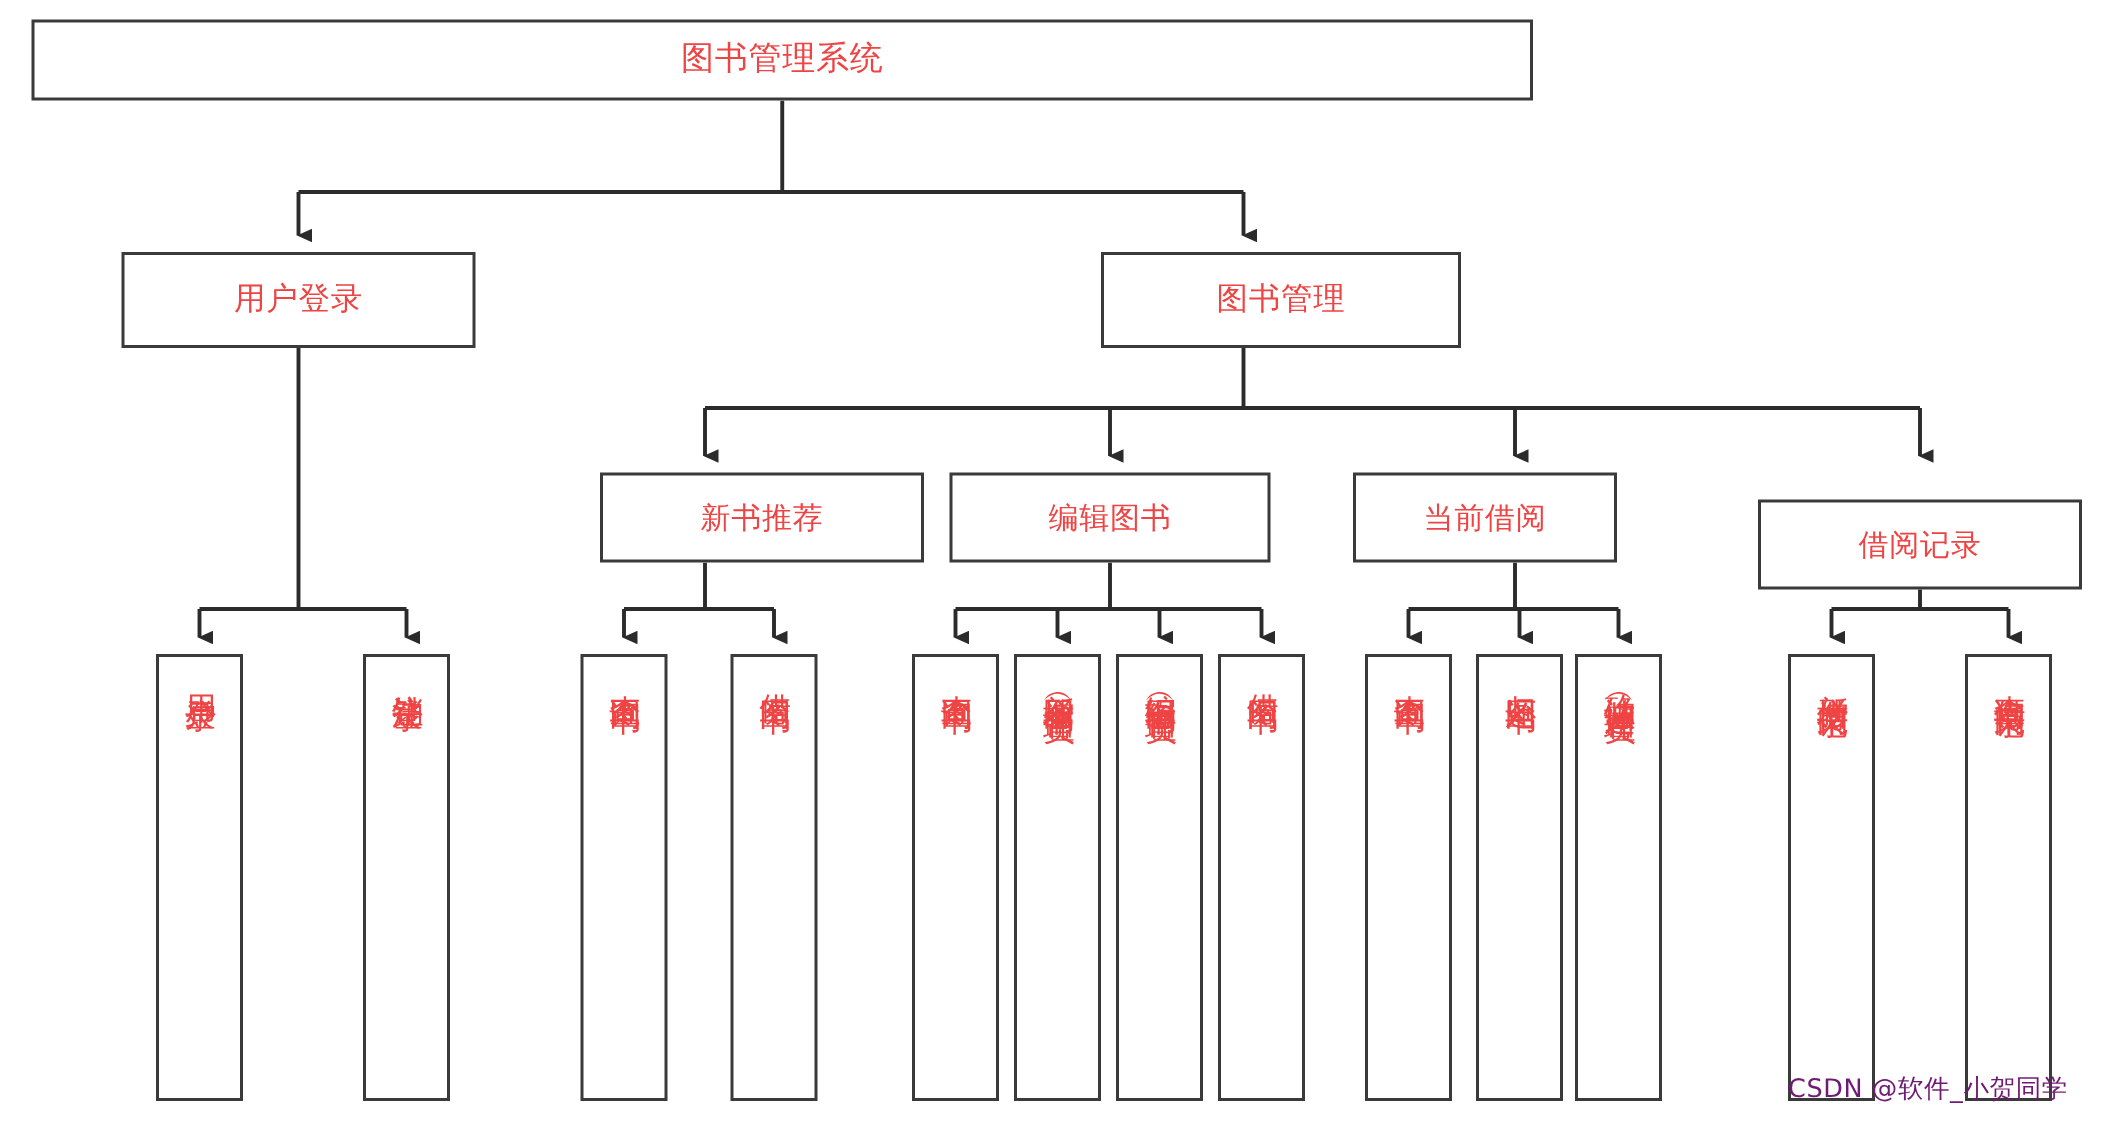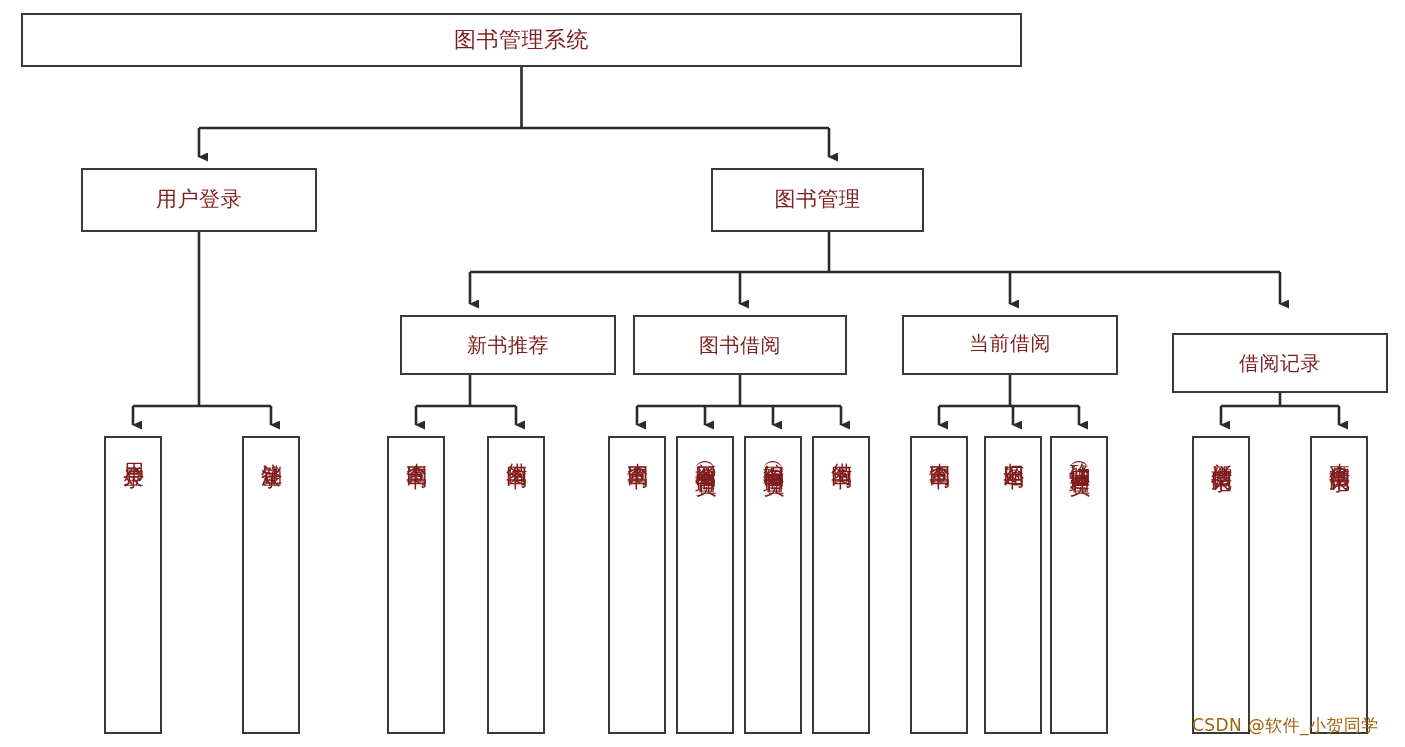--- a/index.html
+++ b/index.html
@@ -33,21 +33,21 @@
     background: #ffffff;
     border: 2px solid #3a3a3a;
     display: flex;
     align-items: center;
     justify-content: center;
     z-index: 2;
   }
   .node-label {
     font-size: 21px;
     line-height: 1.2;
-    color: #7f1d1d;
+    color: #ef4444;
     letter-spacing: 0.5px;
     white-space: nowrap;
   }
   .node.root .node-label { font-size: 22px; }
   .node.tier1 .node-label { font-size: 21px; }
   .node.tier2 .node-label { font-size: 20px; }
 
   .node.leaf {
     align-items: flex-start;
     justify-content: center;
@@ -58,21 +58,21 @@
     text-orientation: upright;
     font-size: 21px;
     line-height: 1.32;
     letter-spacing: 2px;
     white-space: normal;
     max-height: 100%;
   }
   .watermark {
     position: absolute;
     font-size: 17px;
-    color: #a16207;
+    color: #701a75;
     white-space: nowrap;
     z-index: 3;
     letter-spacing: 0.4px;
   }
 </style>
 </head>
 <body>
 
 <div id="diagram-root">
 
@@ -119,30 +119,30 @@
       </g>
   </svg>
 
   <div id="nodes-layer">
       <div class="node root" style="left: 21px; top: 13px; width: 1001px; height: 54px;">
         <span class="node-label">图书管理系统</span>
       </div>
       <div class="node tier1" style="left: 81px; top: 168px; width: 236px; height: 64px;">
         <span class="node-label">用户登录</span>
       </div>
-      <div class="node tier1" style="left: 711px; top: 168px; width: 213px; height: 64px;">
+      <div class="node tier1" style="left: 734px; top: 168px; width: 240px; height: 64px;">
         <span class="node-label">图书管理</span>
       </div>
       <div class="node tier2" style="left: 362px; top: 315px; width: 216px; height: 60px; margin-left: 38px;">
         <span class="node-label">新书推荐</span>
       </div>
       <div class="node tier2" style="left: 633px; top: 315px; width: 214px; height: 60px;">
-        <span class="node-label">图书借阅</span>
+        <span class="node-label">编辑图书</span>
       </div>
-      <div class="node tier2" style="left: 902px; top: 315px; width: 216px; height: 60px; font-family: Liberation Mono, monospace;">
+      <div class="node tier2" style="left: 902px; top: 315px; width: 176px; height: 60px;">
         <span class="node-label">当前借阅</span>
       </div>
       <div class="node tier2" style="left: 1172px; top: 333px; width: 216px; height: 60px;">
         <span class="node-label">借阅记录</span>
       </div>
       <div class="node leaf" style="left: 104px; top: 436px; width: 58px; height: 298px;">
         <span class="node-label">用户登录</span>
       </div>
       <div class="node leaf" style="left: 242px; top: 436px; width: 58px; height: 298px;">
         <span class="node-label">注销登录</span>

